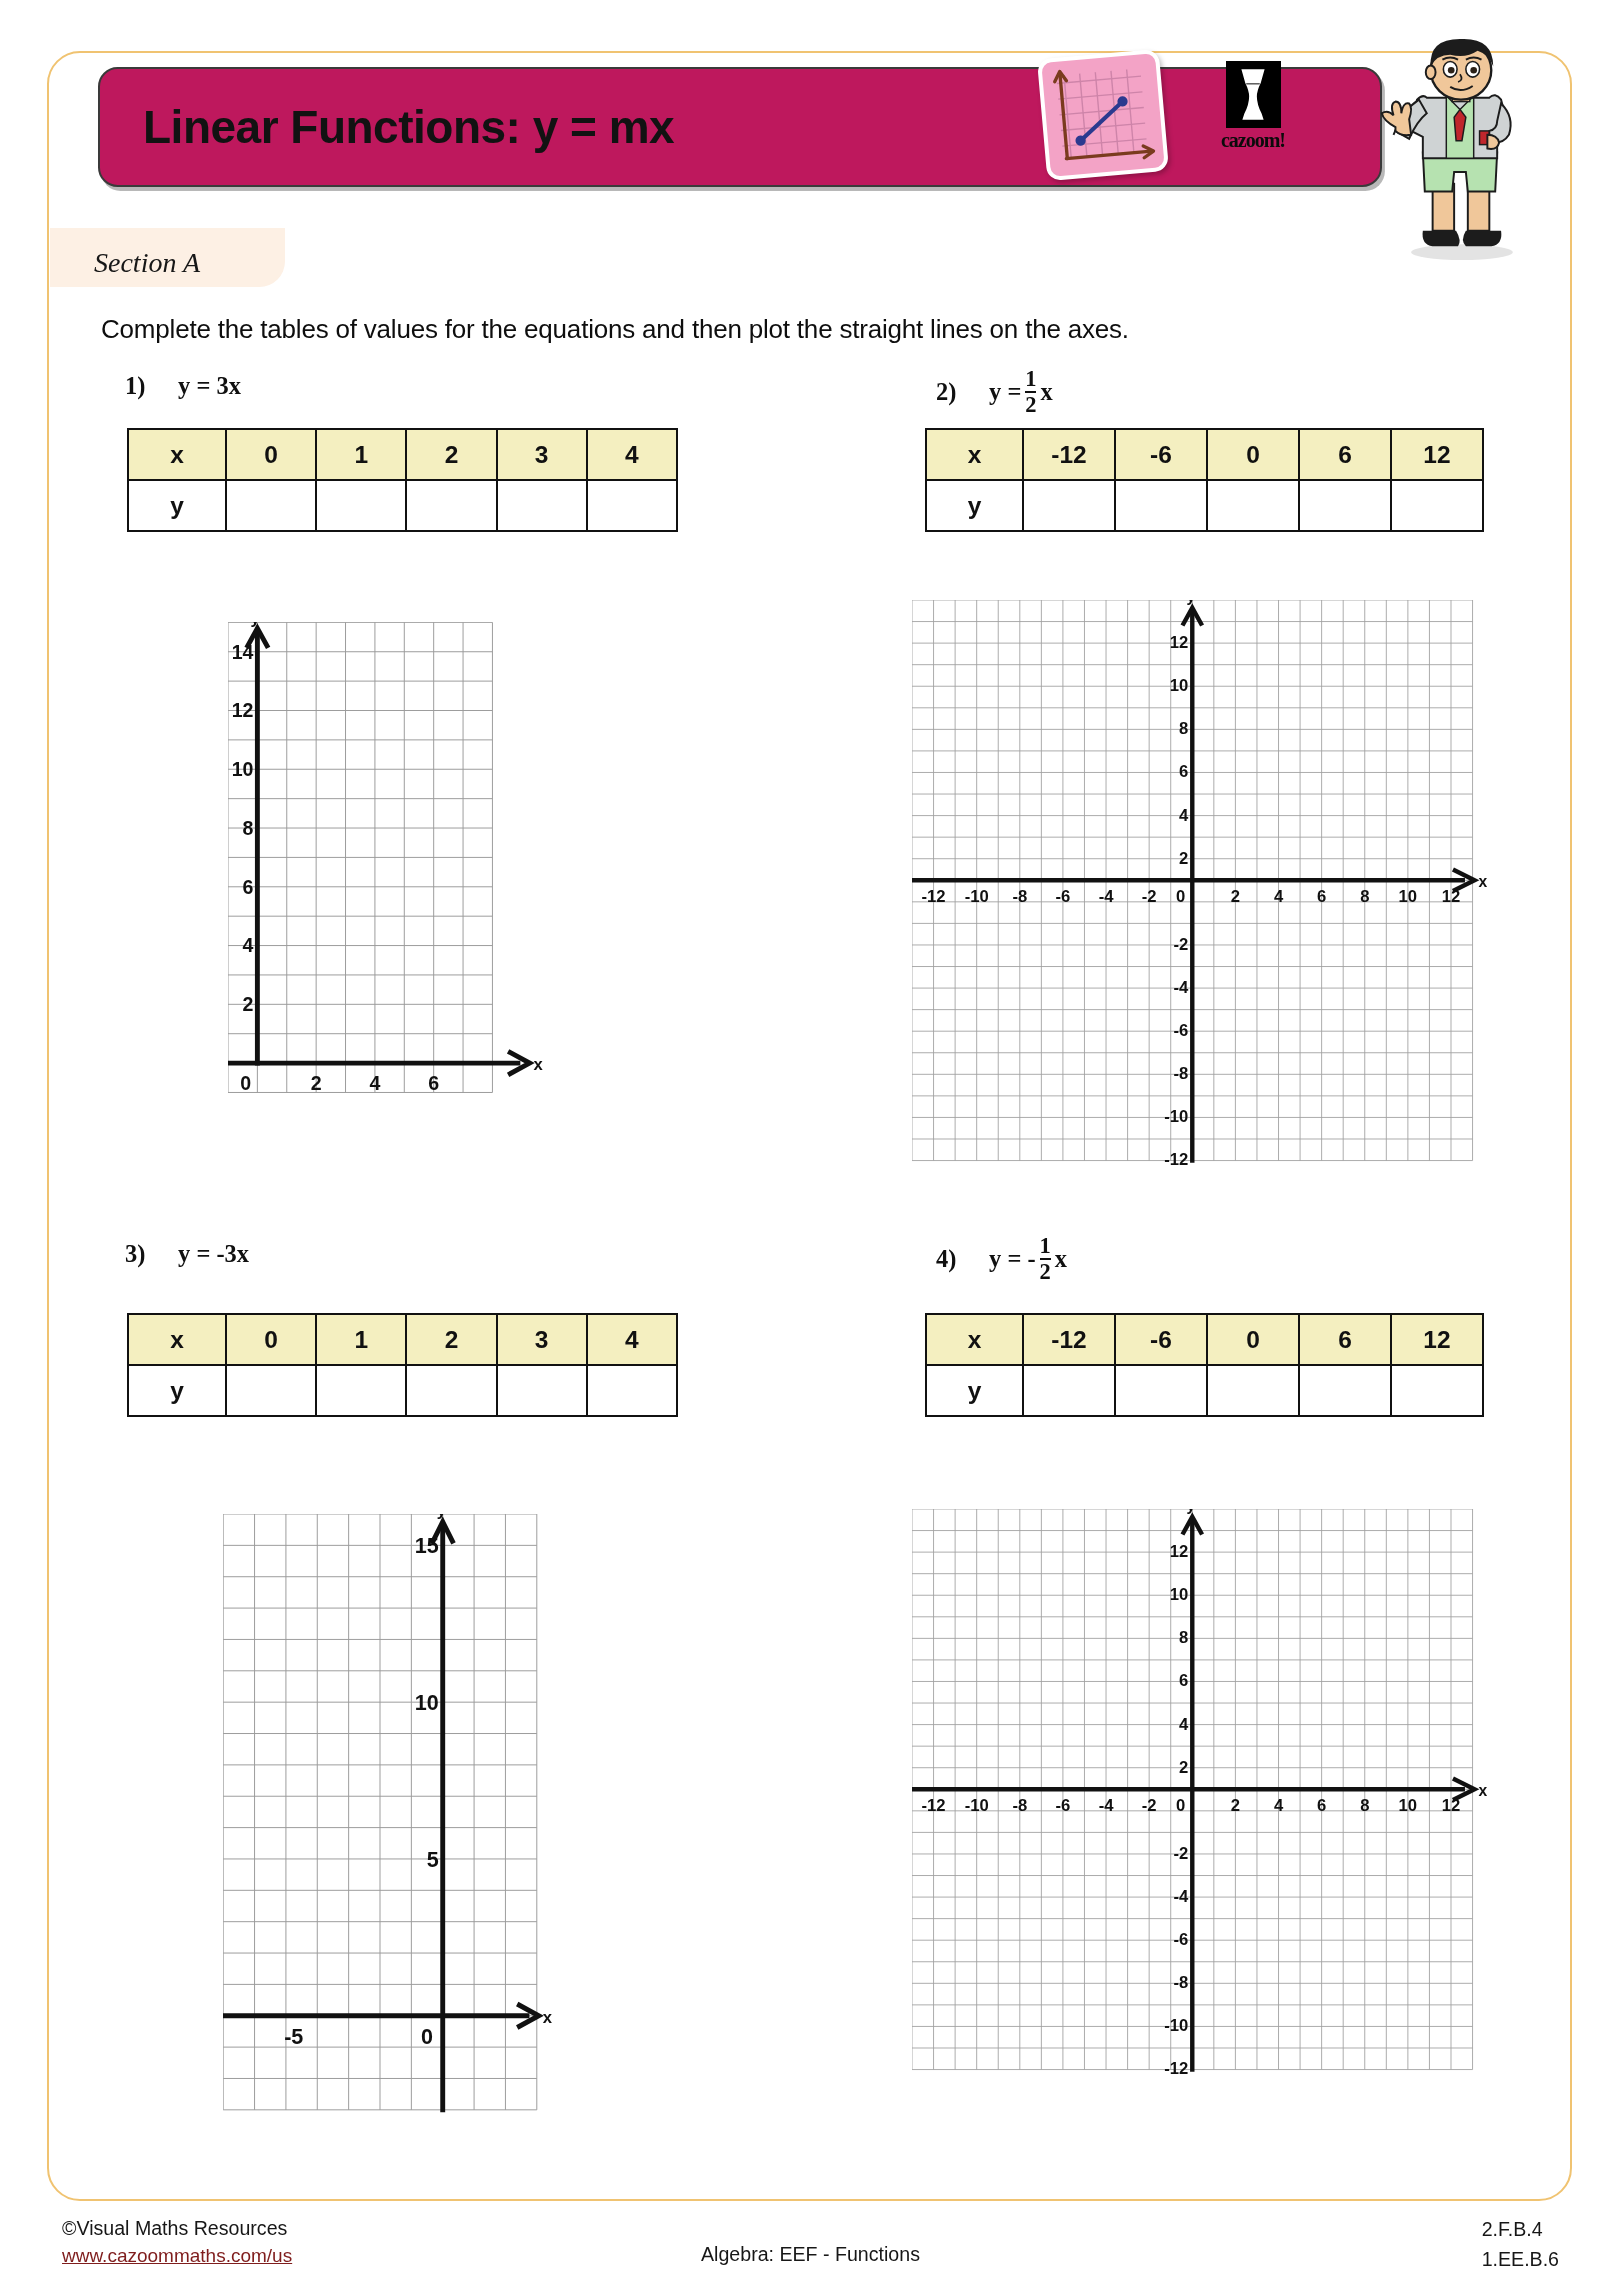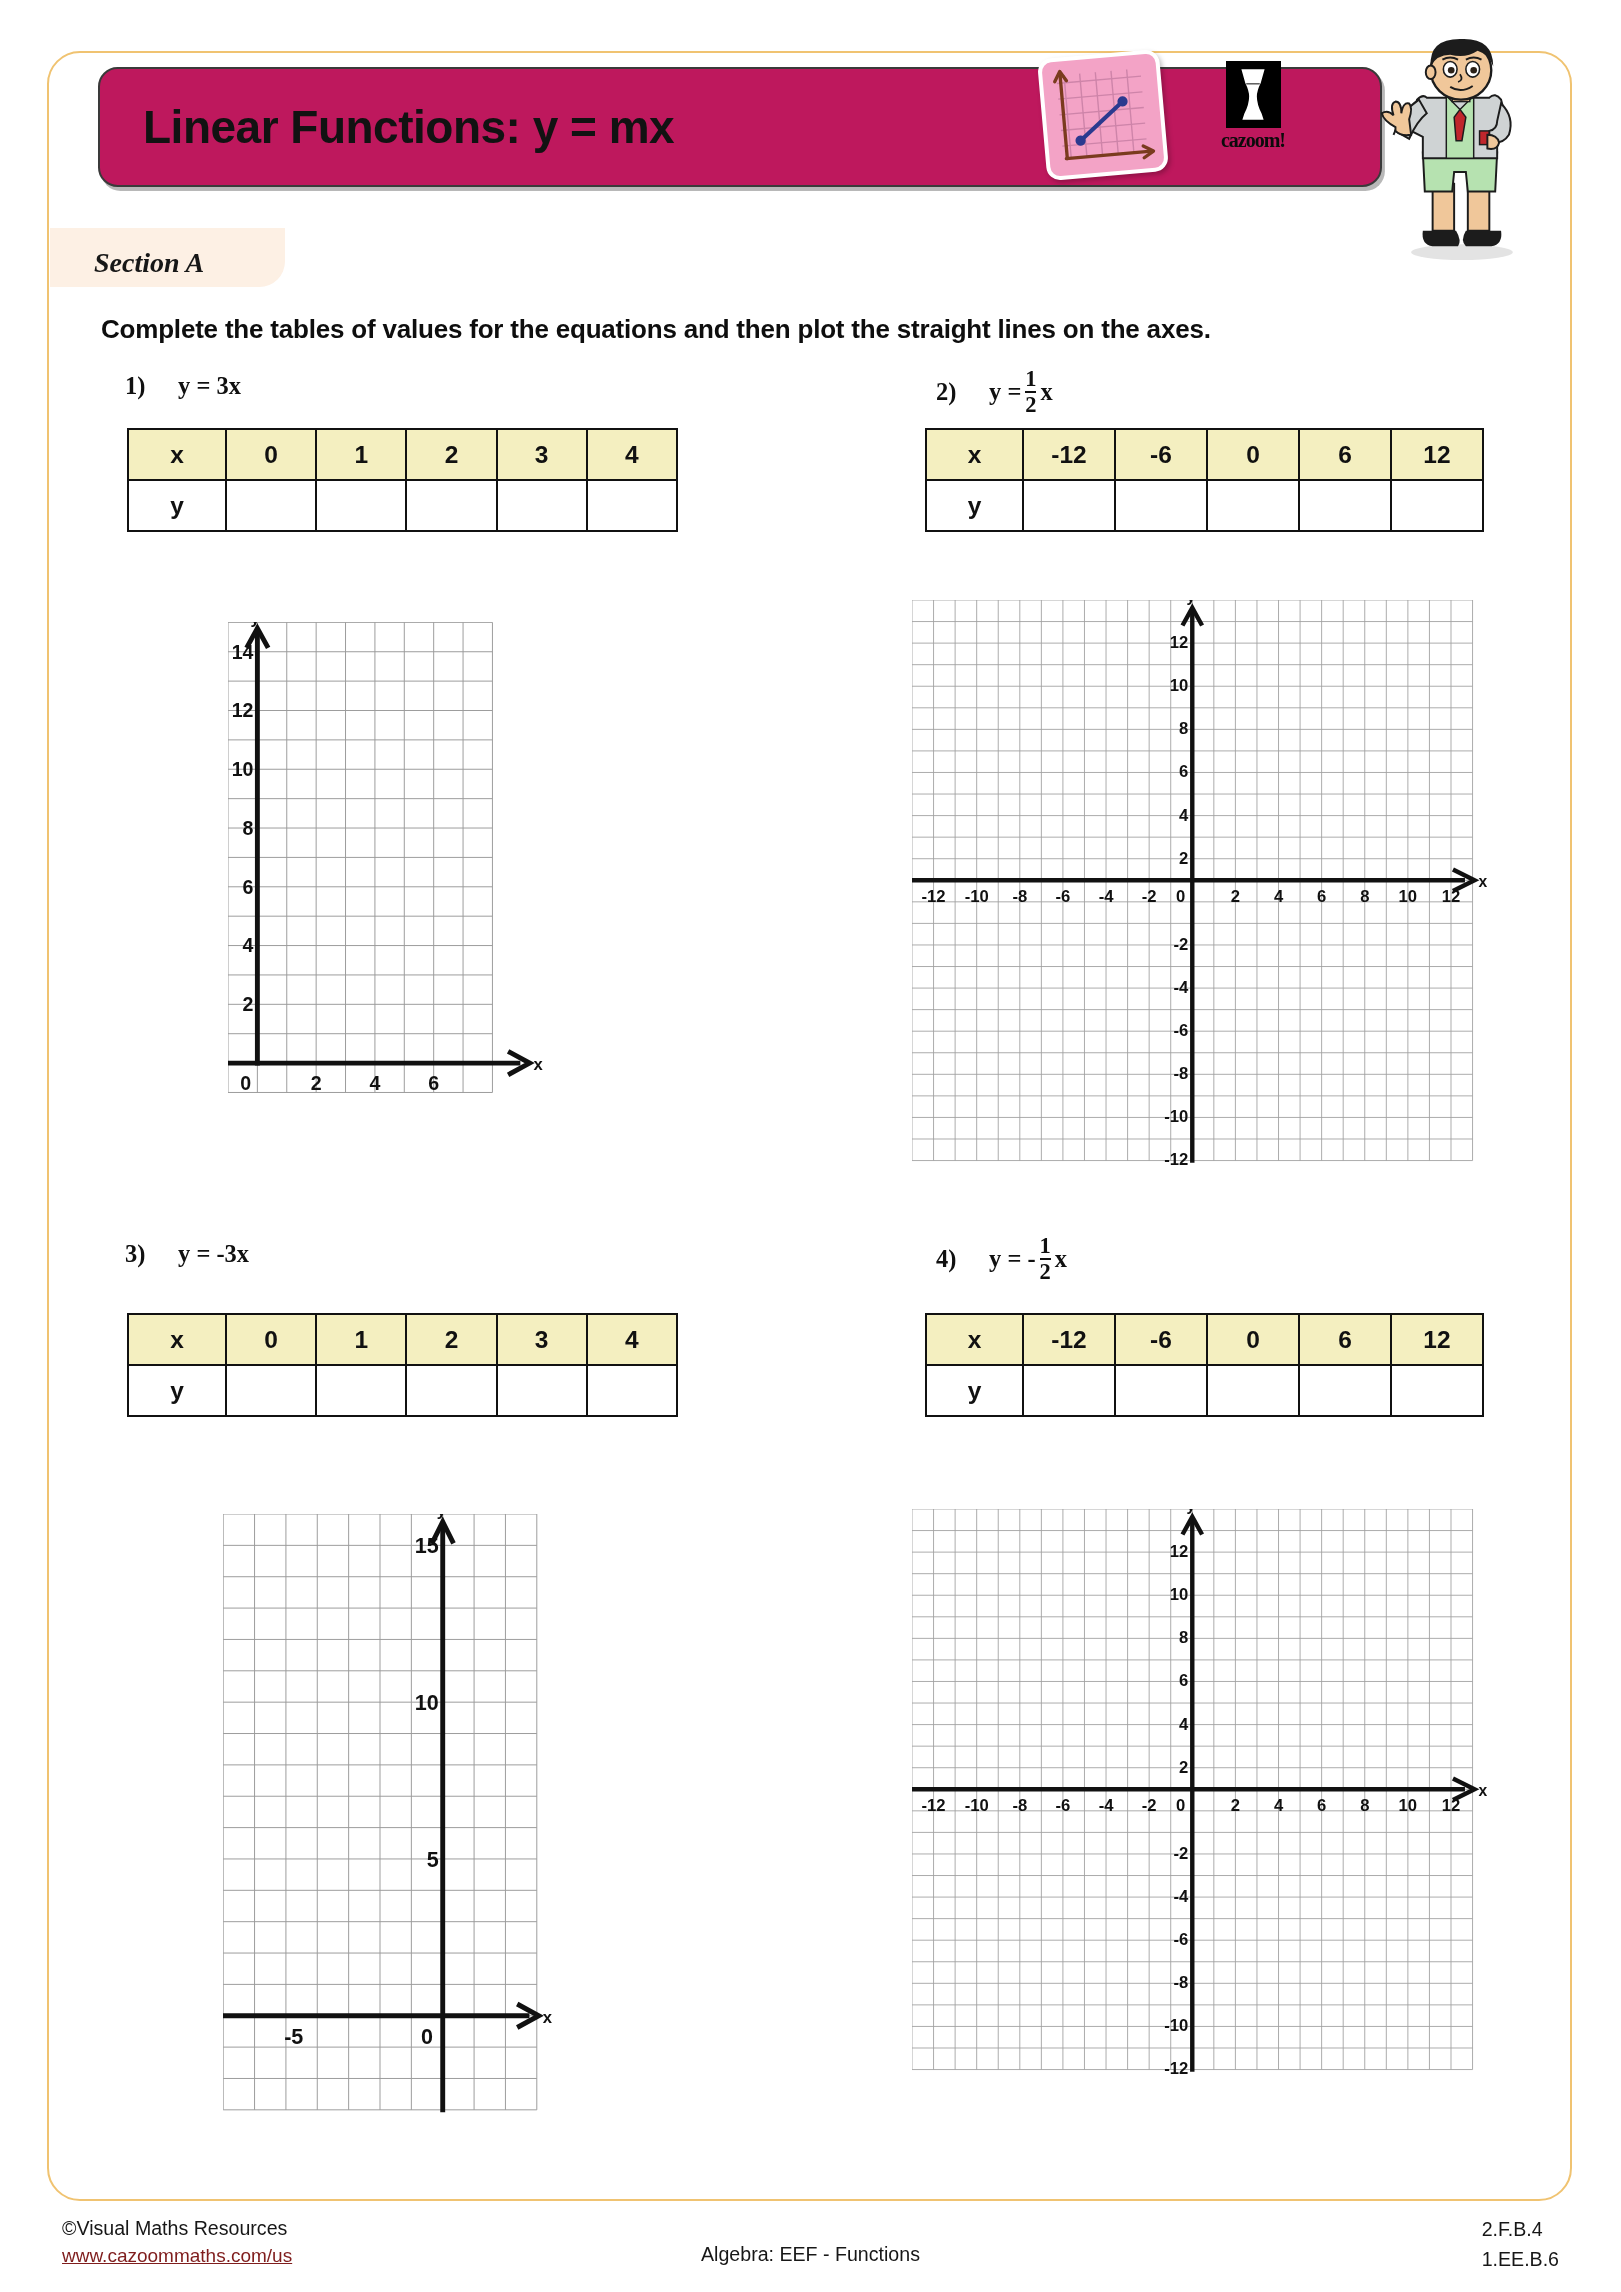--- a/index.html
+++ b/index.html
@@ -97,31 +97,31 @@
     left:50px;top:228px;
     width:235px;height:59px;
     background:#fdf0e4;
     border-bottom-right-radius:25.5px;
   }
   .section-label{
     position:absolute;
     left:94px;top:247px;
     font-family:"Liberation Serif",serif;
     font-style:italic;
-    font-weight:bold;
+    font-weight:normal;
     font-size:28px;
     color:#171717;
   }
 
   
   .instruction{
     position:absolute;
     left:101px;top:314px;
     font-size:26px;
-    font-weight:bold;
+    font-weight:normal;
     color:#0e0e0e;
     white-space:nowrap;
     letter-spacing:-0.2px;
   }
 
   
   .qlabel{
     position:absolute;
     font-size:24.5px;
     font-weight:bold;

